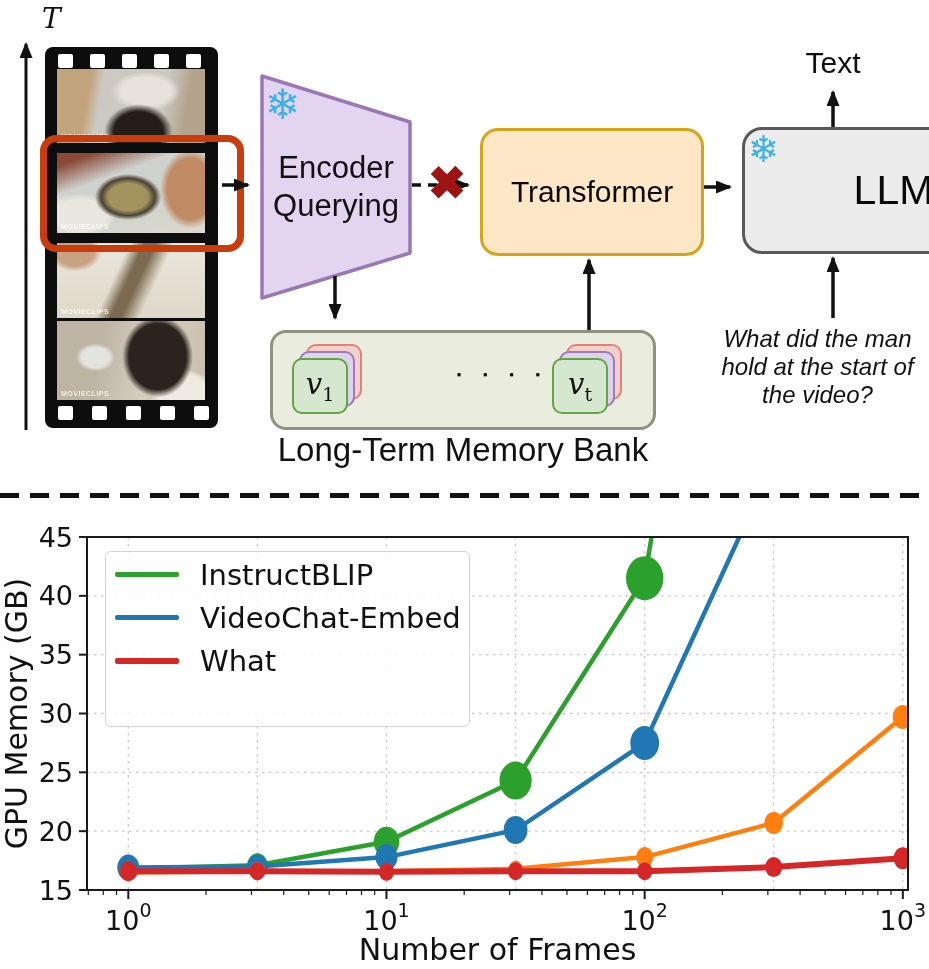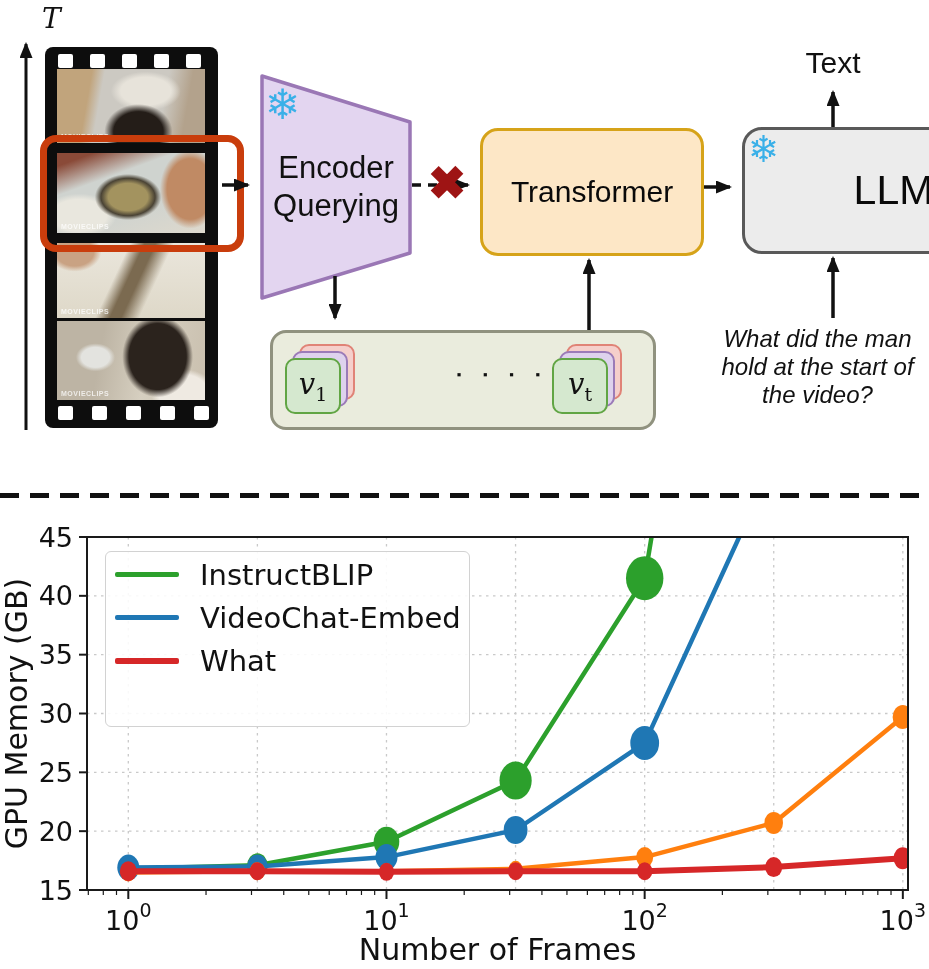--- a/index.html
+++ b/index.html
@@ -150,35 +150,36 @@
   </div>
 
   <div class="abs llm-box">
     <span class="llm-label">LLM</span>
   </div>
   <div class="abs snow" style="left:748px;top:131px;font-size:37px">❄</div>
 
   <div class="abs text-out">Text</div>
 
   <div class="abs bank-box"></div>
-  <div class="abs stack" style="left:285px;top:344px">
+  <div class="abs stack" style="left:292px;top:344px">
     <div class="card back"></div>
     <div class="card mid"></div>
     <div class="card front">
       <span class="vcell"><span>v</span><sub>1</sub></span>
     </div>
   </div>
   <div class="abs dots">▪ ▪ ▪ ▪</div>
   <div class="abs stack" style="left:552px;top:344px">
     <div class="card back"></div>
     <div class="card mid"></div>
     <div class="card front">
       <span class="vcell"><span>v</span><sub>t</sub></span>
     </div>
   </div>
+  <div class="abs bank-label">Long-Term Memory Bank</div>
 
   <div class="abs question">
     <span style="display:block">What did the man</span>
     <span style="display:block">hold at the start of</span>
     <span style="display:block">the video?</span>
   </div>
 
   <div class="abs divider"></div>
 
   <svg id="chart-svg" width="929" height="464" viewBox="0 505 929 464">

